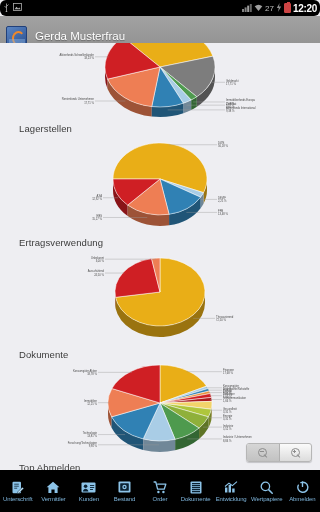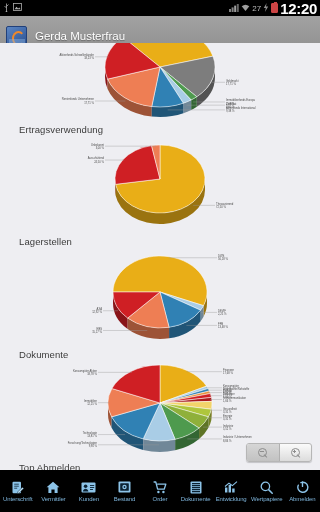--- a/index.html
+++ b/index.html
@@ -7,26 +7,26 @@
   body {
     font-family:"Liberation Sans", sans-serif;
     background:#eeeef2;
     -webkit-font-smoothing:antialiased;
   }
 
   
   .statusbar{
     position:absolute; top:0; left:0; width:320px; height:16px;
     background:#000; display:flex; align-items:center;
-    padding:0 3px; color:#cfcfcf; font-size:8px;
+    padding:0 3px; color:#cfcfcf; font-size:8px;border-radius:6px;
   }
   .sb-left{display:flex;align-items:center;gap:3px;}
   .sb-right{margin-left:auto;display:flex;align-items:center;gap:2px;}
   .sb-icon{display:inline-block;opacity:.85;line-height:1;}
-  .sb-time{font-size:15px;color:#fff;font-weight:bold;letter-spacing:-.3px;}
+  .sb-time{font-size:10px;color:#fff;font-weight:bold;letter-spacing:-.3px;}
   .sb-batt{
     width:7px;height:10px;border:1px solid #c44;background:#c44;
     position:relative;border-radius:1px;
   }
   .sb-batt:after{content:"";position:absolute;top:-2px;left:2px;width:3px;height:1px;background:#c44;}
   .sb-num{font-size:8px;color:#bbb;}
 
   
   .titlebar{
     position:absolute; top:16px; left:0; width:320px; height:41px;
@@ -202,42 +202,20 @@
           <text x="94" y="57.403751465281196" font-size="2.7" fill="#4a4a4a" font-family="&quot;Liberation Sans&quot;, sans-serif" text-anchor="end">Rentenfonds Unternehmen</text>
           <text x="94" y="60.6037514652812" font-size="2.7" fill="#4a4a4a" font-family="&quot;Liberation Sans&quot;, sans-serif" text-anchor="end">17,71 %</text>
           <path d="M108.51331958217895,13.835228827622505 L95,13.835228827622505" stroke="#9a9a9a" stroke-width="0.4" fill="none"></path>
           <text x="94" y="13.235228827622505" font-size="2.7" fill="#4a4a4a" font-family="&quot;Liberation Sans&quot;, sans-serif" text-anchor="end">Aktienfonds Schwellenländer</text>
           <text x="94" y="16.435228827622506" font-size="2.7" fill="#4a4a4a" font-family="&quot;Liberation Sans&quot;, sans-serif" text-anchor="end">18,23 %</text>
         </svg>
       </div>
   </div>
 
   <div class="chart-block" style="height:113px;">
-    <div class="section-title" style="padding-top:3px;">Ertragsverwendung</div>
-    <div id="pie1" class="pie-wrap" style="width:320px;height:96px;">
-        <svg width="320" height="96" viewBox="0 0 320 96" style="position: absolute; left: 0px; top: 0px;">
-          <path d="M115.5540246732188,49.31877181136785 A45,34 0 0 1 115,44.00000000000001 L115,55.00000000000001 A45,34 0 0 0 115.5540246732188,60.31877181136785 Z" fill="#891418"></path>
-          <path d="M205,44 A45,34 0 0 1 115.5540246732188,49.31877181136785 L115.5540246732188,60.31877181136785 A45,34 0 0 0 205,55 Z" fill="#9a730f"></path>
-          <path d="M160,44 L160,10 A45,34 0 1 1 115.5540246732188,49.31877181136785 Z" fill="#E9AE17" stroke="#ffffff" stroke-width="0.5"></path>
-          <path d="M160,44 L115.5540246732188,49.31877181136785 A45,34 0 0 1 151.5678408436424,10.602233475224587 Z" fill="#CF1F24" stroke="#ffffff" stroke-width="0.5"></path>
-          <path d="M160,44 L151.5678408436424,10.602233475224587 A45,34 0 0 1 160,10 Z" fill="#EE7E54" stroke="#ffffff" stroke-width="0.5"></path>
-          <path d="M193.19172039844136,70.36879663392945 L215,70.36879663392945" stroke="#9a9a9a" stroke-width="0.4" fill="none"></path>
-          <text x="216" y="69.76879663392945" font-size="2.7" fill="#4a4a4a" font-family="&quot;Liberation Sans&quot;, sans-serif" text-anchor="start">Thesaurierend</text>
-          <text x="216" y="72.96879663392944" font-size="2.7" fill="#4a4a4a" font-family="&quot;Liberation Sans&quot;, sans-serif" text-anchor="start">72,50 %</text>
-          <path d="M124.28776483439773,25.036326787612676 L105,25.036326787612676" stroke="#9a9a9a" stroke-width="0.4" fill="none"></path>
-          <text x="104" y="24.436326787612675" font-size="2.7" fill="#4a4a4a" font-family="&quot;Liberation Sans&quot;, sans-serif" text-anchor="end">Ausschüttend</text>
-          <text x="104" y="27.636326787612678" font-size="2.7" fill="#4a4a4a" font-family="&quot;Liberation Sans&quot;, sans-serif" text-anchor="end">24,50 %</text>
-          <path d="M155.89217212364687,11.166366407390427 L105,11.166366407390427" stroke="#9a9a9a" stroke-width="0.4" fill="none"></path>
-          <text x="104" y="10.566366407390428" font-size="2.7" fill="#4a4a4a" font-family="&quot;Liberation Sans&quot;, sans-serif" text-anchor="end">Unbekannt</text>
-          <text x="104" y="13.766366407390427" font-size="2.7" fill="#4a4a4a" font-family="&quot;Liberation Sans&quot;, sans-serif" text-anchor="end">3,00 %</text>
-        </svg>
-      </div>
-  </div>
-
-  <div class="chart-block" style="height:113px;">
     <div class="section-title" style="padding-top:2px;">Lagerstellen</div>
     <div id="pie2" class="pie-wrap" style="width:320px;height:98px;">
         <svg width="320" height="98" viewBox="0 0 320 98" style="position: absolute; left: 0px; top: 0px;">
           <path d="M207,45 A47,36 0 0 1 203.5012761288474,58.629716685133324 L203.5012761288474,69.62971668513333 A47,36 0 0 0 207,56 Z" fill="#9a730f"></path>
           <path d="M203.5012761288474,58.629716685133324 A47,36 0 0 1 200.56423677400795,63.18310535487171 L200.56423677400795,74.18310535487171 A47,36 0 0 0 203.5012761288474,69.62971668513333 Z" fill="#708798"></path>
           <path d="M127.65736490444417,71.12076565244338 A47,36 0 0 1 113,45.00000000000001 L113,56.00000000000001 A47,36 0 0 0 127.65736490444417,82.12076565244338 Z" fill="#891418"></path>
           <path d="M200.56423677400795,63.18310535487171 A47,36 0 0 1 169.06752507424636,80.32367867504956 L169.06752507424636,91.32367867504956 A47,36 0 0 0 200.56423677400795,74.18310535487171 Z" fill="#205577"></path>
           <path d="M169.06752507424636,80.32367867504956 A47,36 0 0 1 127.65736490444417,71.12076565244338 L127.65736490444417,82.12076565244338 A47,36 0 0 0 169.06752507424636,91.32367867504956 Z" fill="#9d5337"></path>
           <path d="M160,45 L113,44.99999999999999 A47,36 0 1 1 203.5012761288474,58.629716685133324 Z" fill="#E9AE17" stroke="#ffffff" stroke-width="0.5"></path>
           <path d="M160,45 L203.5012761288474,58.629716685133324 A47,36 0 0 1 200.56423677400795,63.18310535487171 Z" fill="#A9CDE6" stroke="#ffffff" stroke-width="0.5"></path>
@@ -252,20 +230,42 @@
           <text x="218" y="68.01774846179508" font-size="2.7" fill="#4a4a4a" font-family="&quot;Liberation Sans&quot;, sans-serif" text-anchor="start">2,25 %</text>
           <path d="M186.40505592314034,78.4166425684656 L217,78.4166425684656" stroke="#9a9a9a" stroke-width="0.4" fill="none"></path>
           <text x="218" y="77.81664256846561" font-size="2.7" fill="#4a4a4a" font-family="&quot;Liberation Sans&quot;, sans-serif" text-anchor="start">FFB</text>
           <text x="218" y="81.0166425684656" font-size="2.7" fill="#4a4a4a" font-family="&quot;Liberation Sans&quot;, sans-serif" text-anchor="start">13,48 %</text>
           <path d="M147.29625000527773,83.48689235352477 L103,83.48689235352477" stroke="#9a9a9a" stroke-width="0.4" fill="none"></path>
           <text x="102" y="82.88689235352477" font-size="2.7" fill="#4a4a4a" font-family="&quot;Liberation Sans&quot;, sans-serif" text-anchor="end">EBS</text>
           <text x="102" y="86.08689235352476" font-size="2.7" fill="#4a4a4a" font-family="&quot;Liberation Sans&quot;, sans-serif" text-anchor="end">15,17 %</text>
           <path d="M118.11495605836018,63.739174204061044 L103,63.739174204061044" stroke="#9a9a9a" stroke-width="0.4" fill="none"></path>
           <text x="102" y="63.13917420406104" font-size="2.7" fill="#4a4a4a" font-family="&quot;Liberation Sans&quot;, sans-serif" text-anchor="end">AXA</text>
           <text x="102" y="66.33917420406104" font-size="2.7" fill="#4a4a4a" font-family="&quot;Liberation Sans&quot;, sans-serif" text-anchor="end">12,92 %</text>
+        </svg>
+      </div>
+  </div>
+
+  <div class="chart-block" style="height:113px;">
+    <div class="section-title" style="padding-top:3px;">Ertragsverwendung</div>
+    <div id="pie1" class="pie-wrap" style="width:320px;height:96px;">
+        <svg width="320" height="96" viewBox="0 0 320 96" style="position: absolute; left: 0px; top: 0px;">
+          <path d="M115.5540246732188,49.31877181136785 A45,34 0 0 1 115,44.00000000000001 L115,55.00000000000001 A45,34 0 0 0 115.5540246732188,60.31877181136785 Z" fill="#891418"></path>
+          <path d="M205,44 A45,34 0 0 1 115.5540246732188,49.31877181136785 L115.5540246732188,60.31877181136785 A45,34 0 0 0 205,55 Z" fill="#9a730f"></path>
+          <path d="M160,44 L160,10 A45,34 0 1 1 115.5540246732188,49.31877181136785 Z" fill="#E9AE17" stroke="#ffffff" stroke-width="0.5"></path>
+          <path d="M160,44 L115.5540246732188,49.31877181136785 A45,34 0 0 1 151.5678408436424,10.602233475224587 Z" fill="#CF1F24" stroke="#ffffff" stroke-width="0.5"></path>
+          <path d="M160,44 L151.5678408436424,10.602233475224587 A45,34 0 0 1 160,10 Z" fill="#EE7E54" stroke="#ffffff" stroke-width="0.5"></path>
+          <path d="M193.19172039844136,70.36879663392945 L215,70.36879663392945" stroke="#9a9a9a" stroke-width="0.4" fill="none"></path>
+          <text x="216" y="69.76879663392945" font-size="2.7" fill="#4a4a4a" font-family="&quot;Liberation Sans&quot;, sans-serif" text-anchor="start">Thesaurierend</text>
+          <text x="216" y="72.96879663392944" font-size="2.7" fill="#4a4a4a" font-family="&quot;Liberation Sans&quot;, sans-serif" text-anchor="start">72,50 %</text>
+          <path d="M124.28776483439773,25.036326787612676 L105,25.036326787612676" stroke="#9a9a9a" stroke-width="0.4" fill="none"></path>
+          <text x="104" y="24.436326787612675" font-size="2.7" fill="#4a4a4a" font-family="&quot;Liberation Sans&quot;, sans-serif" text-anchor="end">Ausschüttend</text>
+          <text x="104" y="27.636326787612678" font-size="2.7" fill="#4a4a4a" font-family="&quot;Liberation Sans&quot;, sans-serif" text-anchor="end">24,50 %</text>
+          <path d="M155.89217212364687,11.166366407390427 L105,11.166366407390427" stroke="#9a9a9a" stroke-width="0.4" fill="none"></path>
+          <text x="104" y="10.566366407390428" font-size="2.7" fill="#4a4a4a" font-family="&quot;Liberation Sans&quot;, sans-serif" text-anchor="end">Unbekannt</text>
+          <text x="104" y="13.766366407390427" font-size="2.7" fill="#4a4a4a" font-family="&quot;Liberation Sans&quot;, sans-serif" text-anchor="end">3,00 %</text>
         </svg>
       </div>
   </div>
 
   <div class="chart-block" style="height:110px;">
     <div class="section-title" style="padding-top:2px;">Dokumente</div>
     <div id="pie3" class="pie-wrap" style="width:320px;height:95px;">
         <svg width="320" height="95" viewBox="0 0 320 95" style="position: absolute; left: 0px; top: 0px;">
           <path d="M212,43 A52,38 0 0 1 211.29469179485855,49.23747363835005 L211.29469179485855,60.23747363835005 A52,38 0 0 0 212,54 Z" fill="#a08c46"></path>
           <path d="M211.29469179485855,49.23747363835005 A52,38 0 0 1 208.42112035127144,56.85371761984401 L208.42112035127144,67.85371761984402 A52,38 0 0 0 211.29469179485855,60.23747363835005 Z" fill="#748328"></path>

